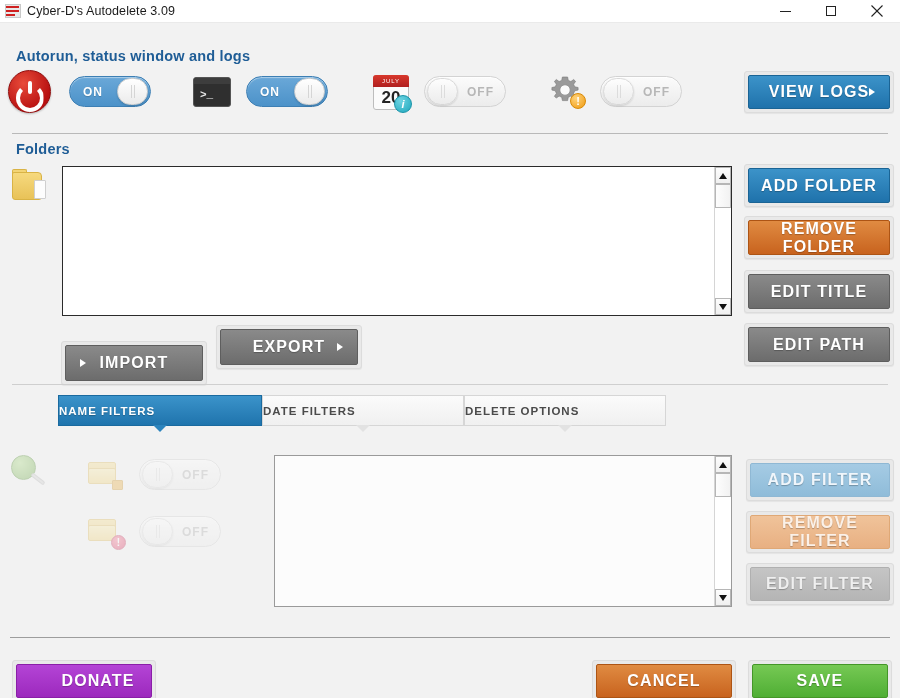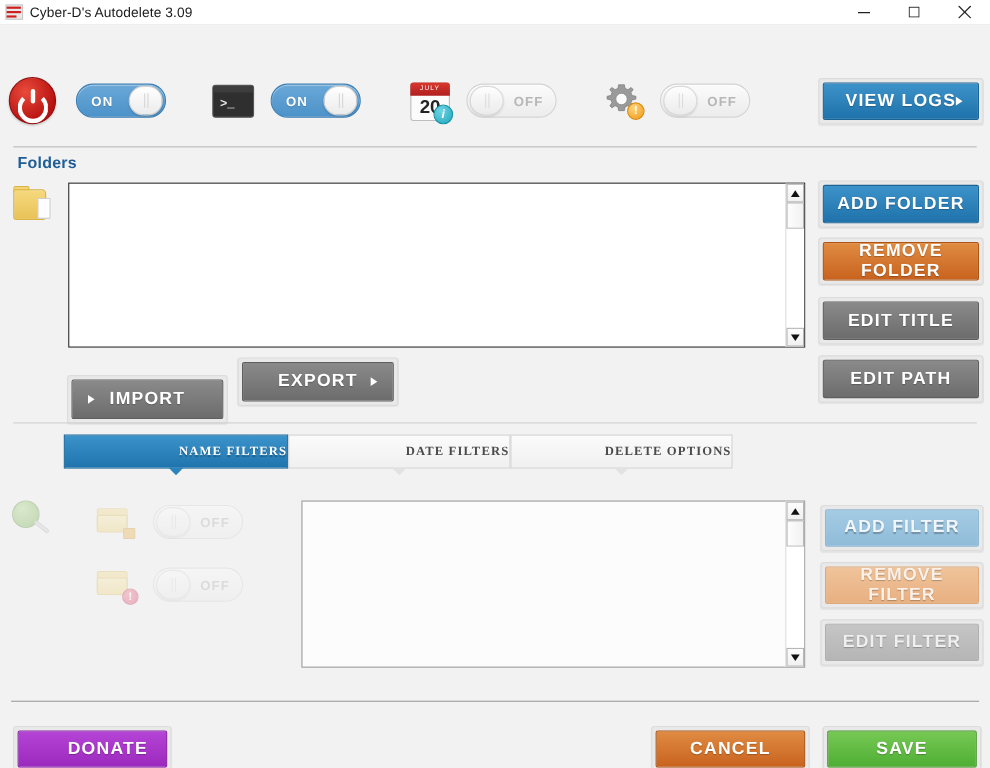--- a/index.html
+++ b/index.html
@@ -231,22 +231,22 @@
   .sb-arrow-dn { width:0; height:0; border-left:4px solid transparent; border-right:4px solid transparent; border-top:6px solid #111; }
   .sb-thumb {
     height: 24px; background: linear-gradient(90deg,#fdfdfd,#f2f2f2);
     border: 1px solid #b6b6b6; flex: none;
   }
   .sb-track { flex: 1; background: #ffffff; }
 
   
   .tabs { display: flex; position: relative; }
   .tab {
-    height: 31px; display: flex; align-items: center; justify-content: flex-end;
-    font-size: 11.5px; font-weight: bold; letter-spacing: 1px; position: relative; font-family: Liberation Serif, serif;
+    height: 31px; display: flex; align-items: center; justify-content: flex-start;
+    font-size: 11.5px; font-weight: bold; letter-spacing: 1px; position: relative;
   }
   .tab.active {
     background: linear-gradient(#3b93ca, #1f74ad); color: #ffffff;
     border: 1px solid #1a6a9f; text-shadow: 0 1px 1px rgba(0,0,0,.25);
   }
   .tab.inactive {
     background: linear-gradient(#fbfbfb, #f0f0f0); color: #4b4b4b;
     border: 1px solid #d6d6d6;
   }
   .tab .pointer {
@@ -284,20 +284,21 @@
       </div>
       <div class="win-btn">
         <svg width="12" height="12" viewBox="0 0 12 12">
             <line x1="0.5" y1="0.5" x2="11.5" y2="11.5" stroke="#222" stroke-width="1.1"></line>
             <line x1="11.5" y1="0.5" x2="0.5" y2="11.5" stroke="#222" stroke-width="1.1"></line>
           </svg>
       </div>
     </div>
   </div>
 
+  <div style="position:absolute; left:16px; top:48px;" class="sec-title">Autorun, status window and logs</div>
 
   <div style="position:absolute; left:8px; top:70px; display:flex; align-items:center;">
 
     <div class="power-icon"></div>
     <div class="toggle on" style="margin-left:18px;">
       <span class="lbl">ON</span>
       <span class="knob"></span>
     </div>
 
     <div class="term-icon" style="margin-left:42px;">

